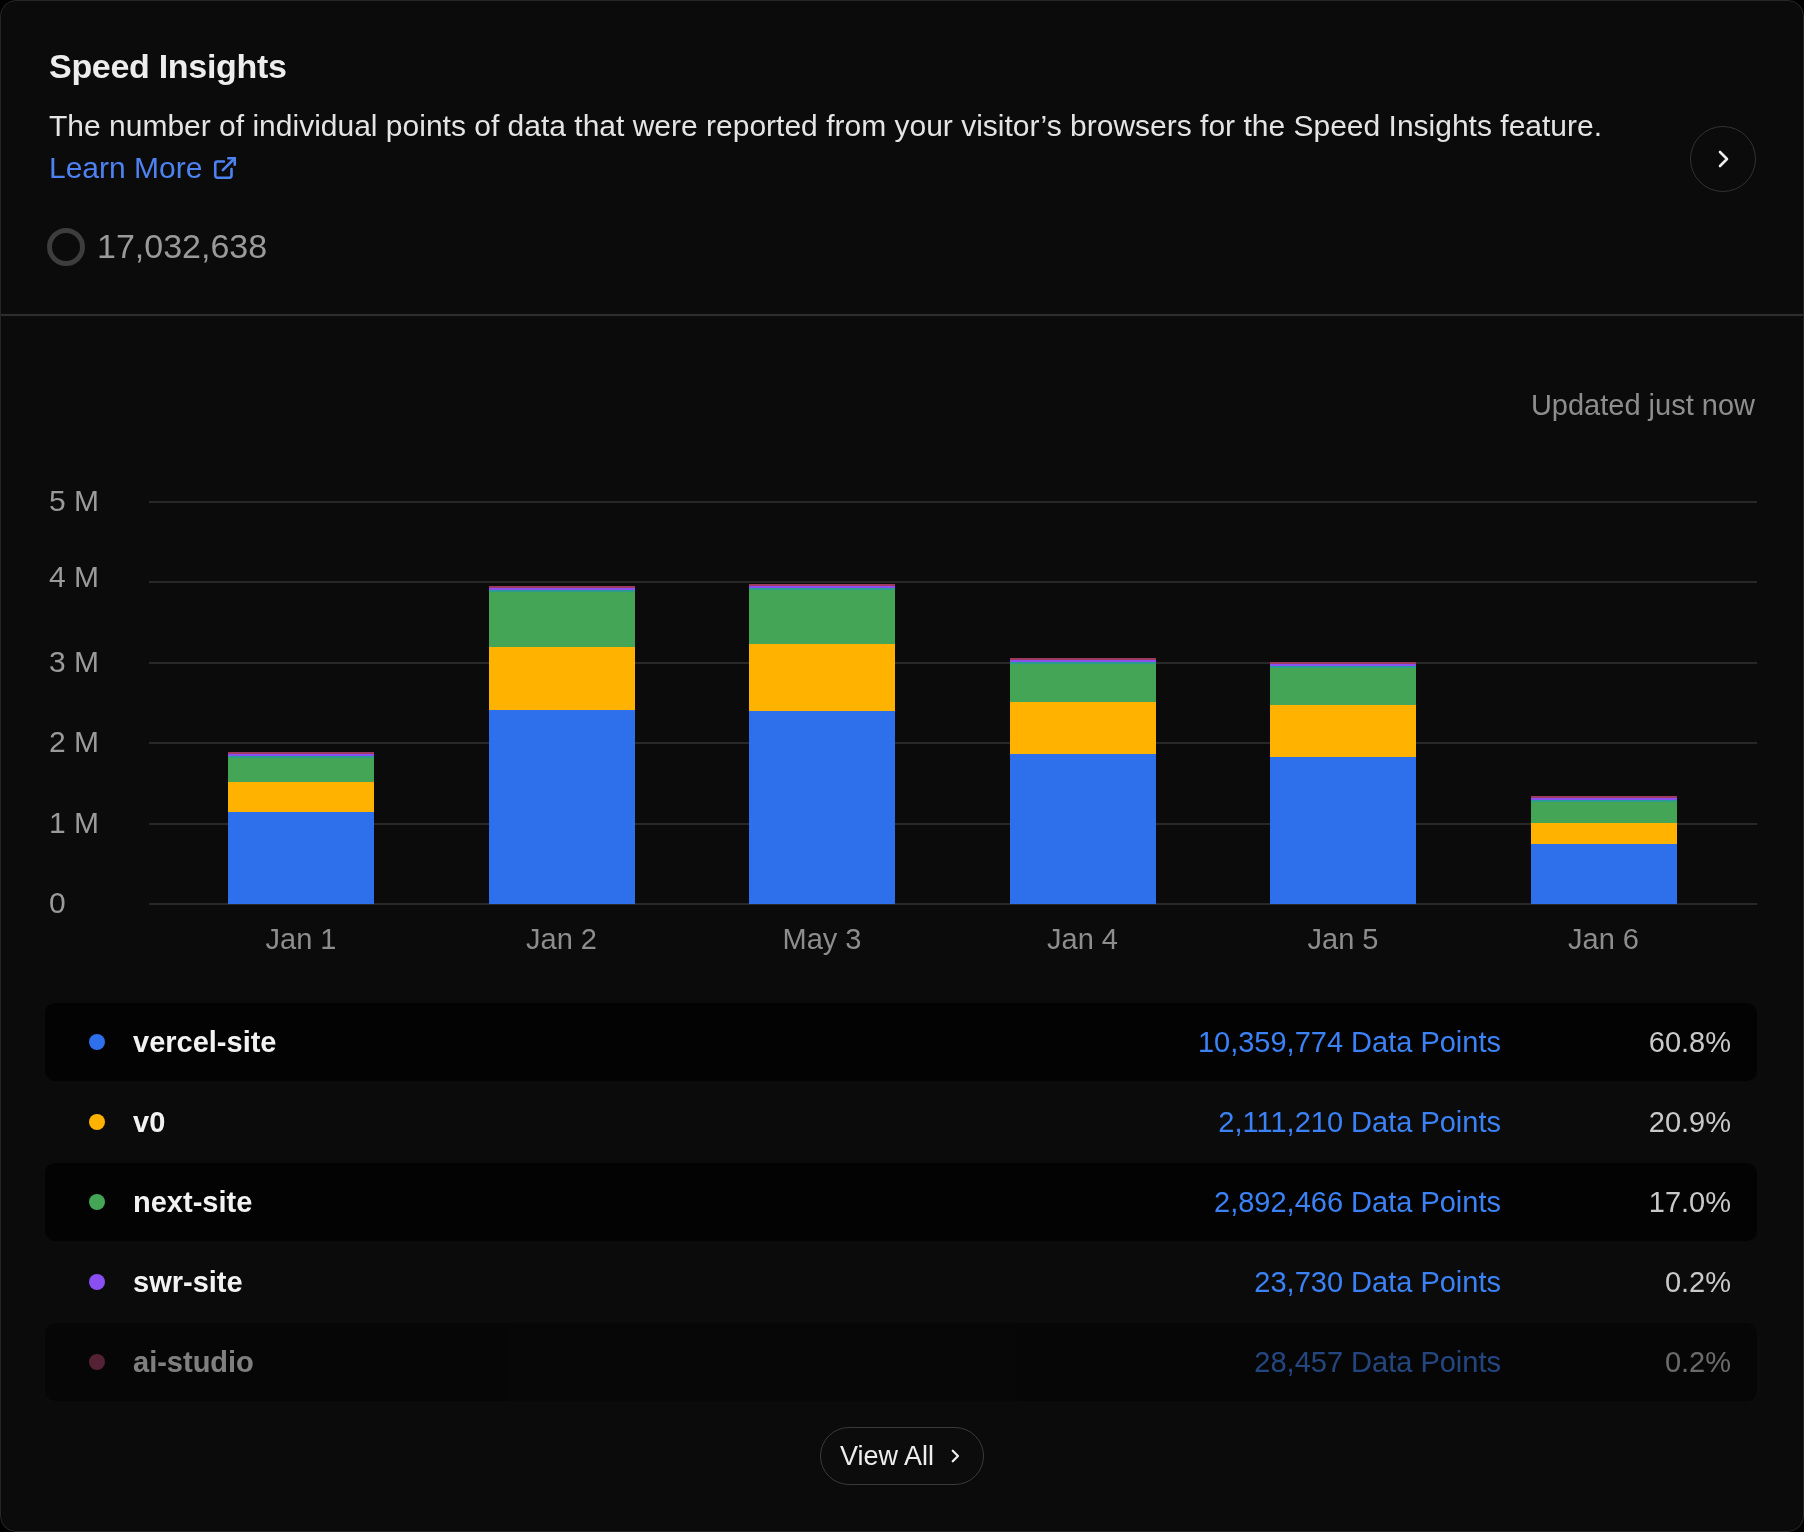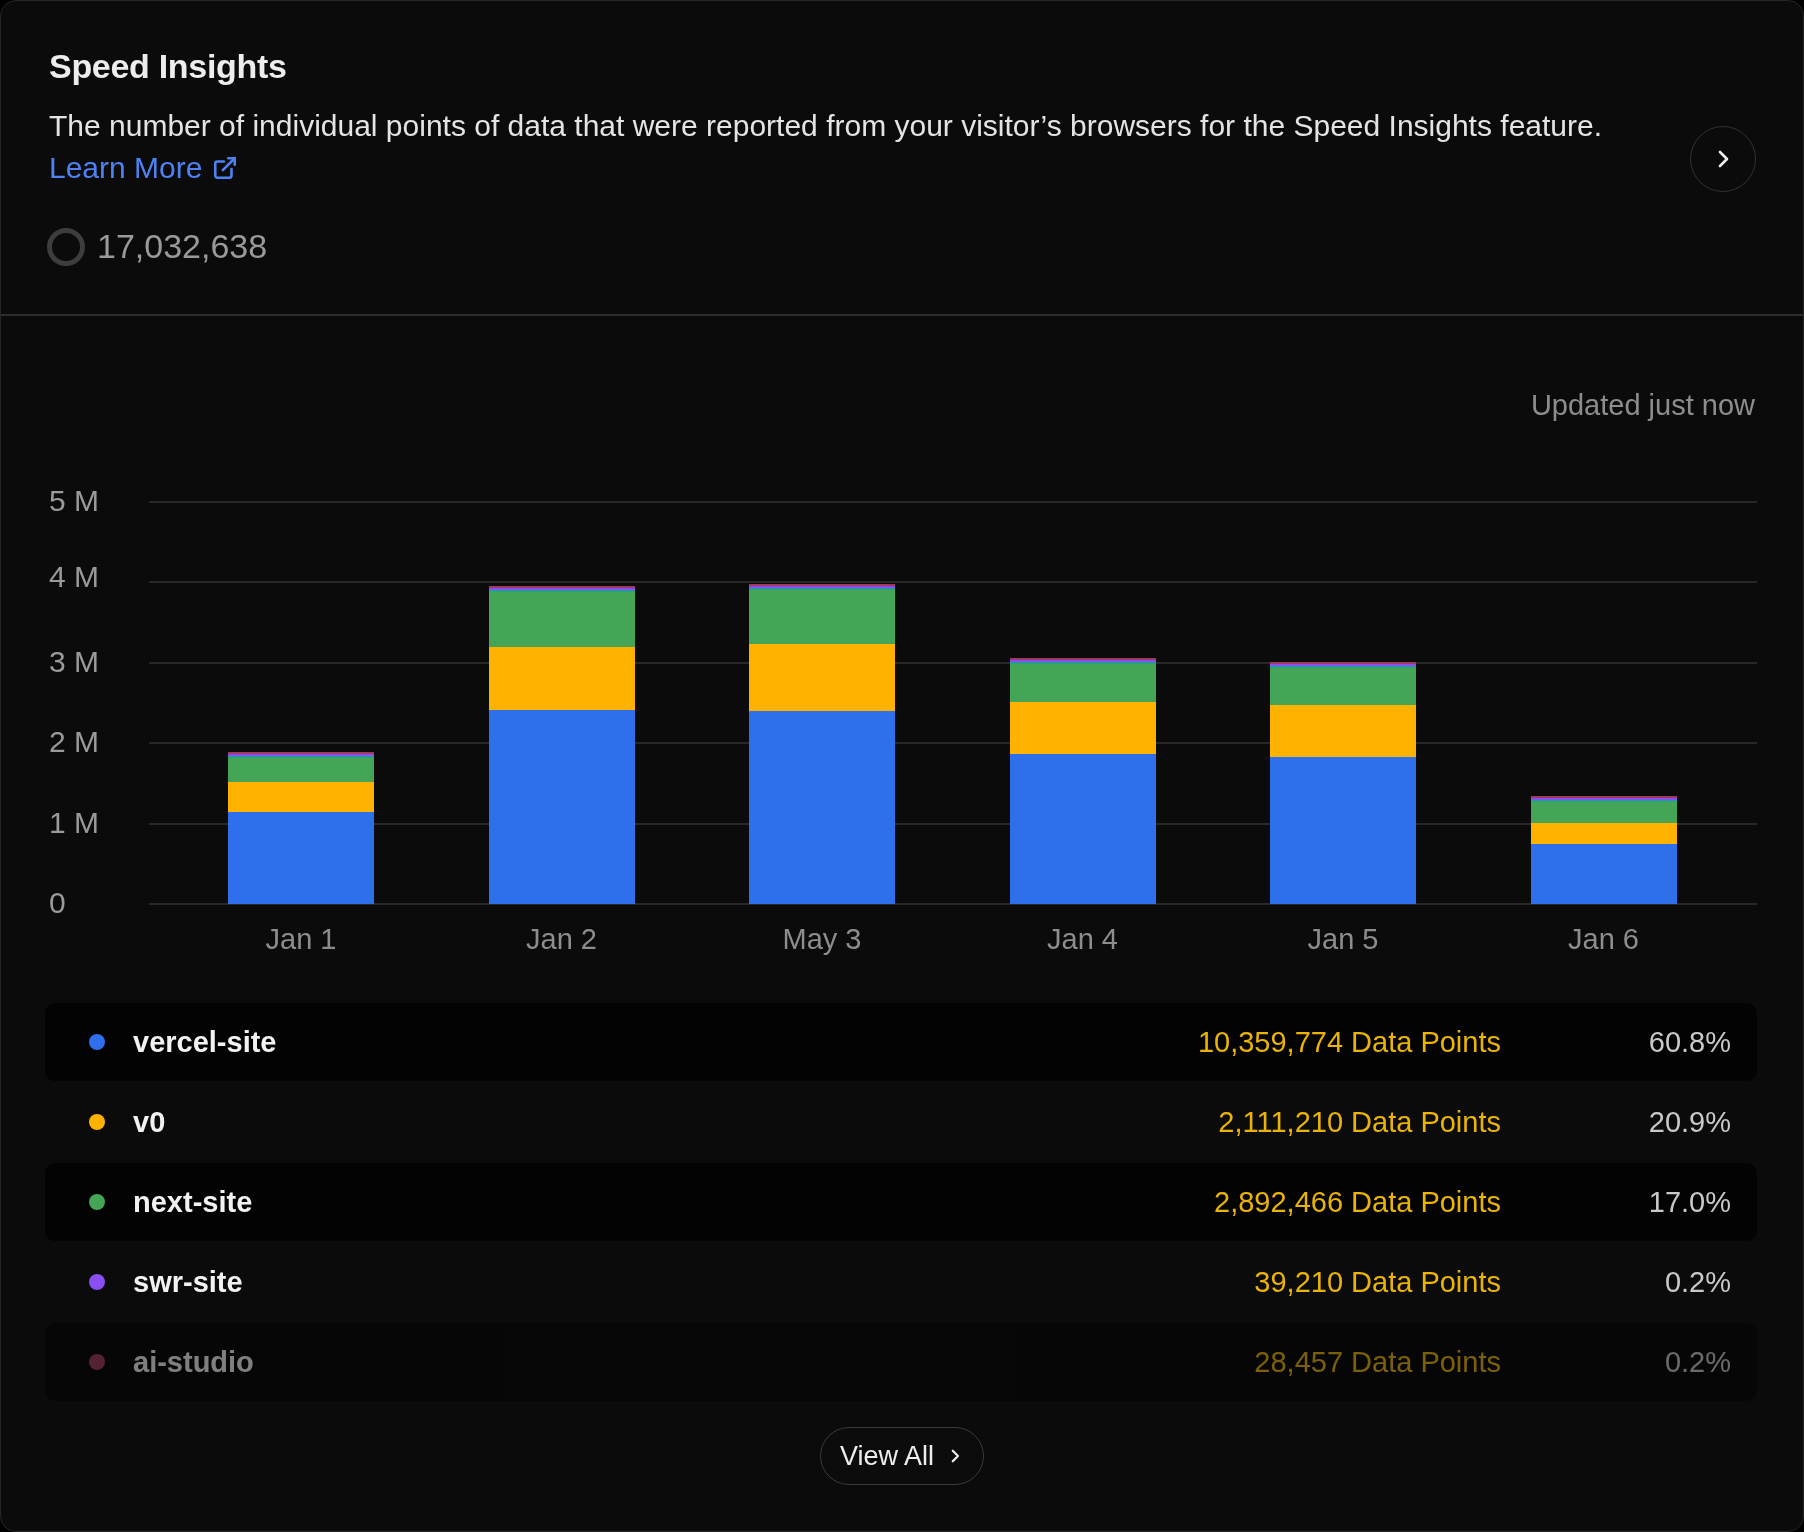--- a/index.html
+++ b/index.html
@@ -42,21 +42,21 @@
   .legend { position:absolute; left:44px; top:1002px; width:1712px; }
   .legend-row {
     height:78px; margin-bottom:2px; display:flex; align-items:center;
     padding:0 26px 0 44px; border-radius:10px; cursor:pointer;
   }
   .legend-row:nth-child(odd) { background:#030303; }
   .legend-row:last-child { opacity:0.5; }
   .legend-dot { width:16px; height:16px; border-radius:50%; margin-right:28px; flex:0 0 auto; }
   .legend-label { font-size:29px; font-weight:600; color:#f2f2f2; }
   .legend-spacer { flex:1; }
-  .legend-points { font-size:29px; color:#eab308; }
+  .legend-points { font-size:29px; color:#3b82f6; }
   .legend-share { width:230px; text-align:right; font-size:29px; color:#c9c9c9; }
   .view-all {
     position:absolute; left:819px; top:1426px; width:164px; height:58px;
     background:#0c0c0c; border:1px solid #3a3a3a; border-radius:29px;
     display:flex; align-items:center; justify-content:center; gap:12px;
     font-size:27px; color:#ededed; cursor:pointer; z-index:5;
   }
 </style>
 </head>
 <body>
@@ -183,21 +183,21 @@
       <span class="legend-spacer"></span>
       <span class="legend-points">2,892,466 Data Points</span>
       <span class="legend-share">17.0%</span>
     </div>
 
 
     <div class="legend-row">
       <span class="legend-dot" style="background: rgb(138, 79, 240);"></span>
       <span class="legend-label">swr-site</span>
       <span class="legend-spacer"></span>
-      <span class="legend-points">39,210 Data Points</span>
+      <span class="legend-points">23,730 Data Points</span>
       <span class="legend-share">0.2%</span>
     </div>
 
     <div class="legend-row">
       <span class="legend-dot" style="background: rgb(158, 58, 95);"></span>
       <span class="legend-label">ai-studio</span>
       <span class="legend-spacer"></span>
       <span class="legend-points">28,457 Data Points</span>
       <span class="legend-share">0.2%</span>
     </div>

